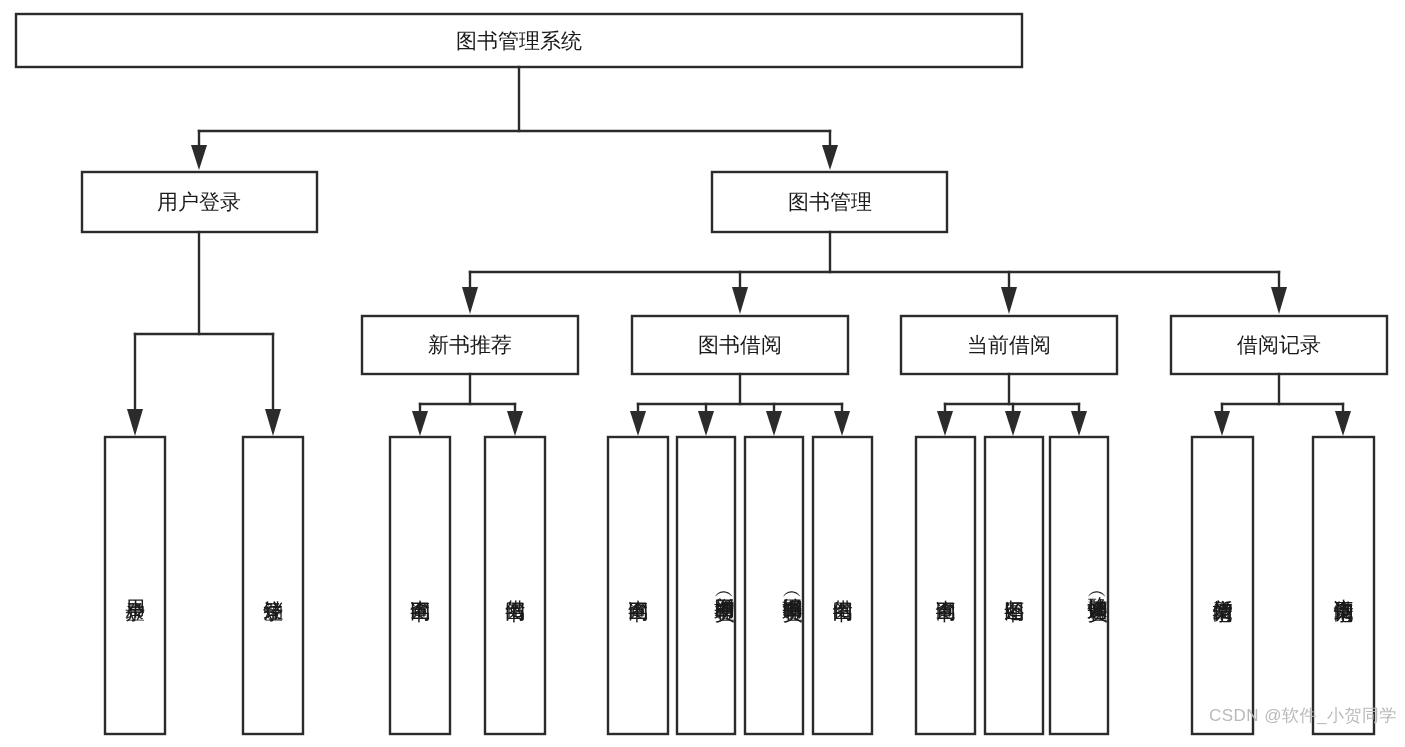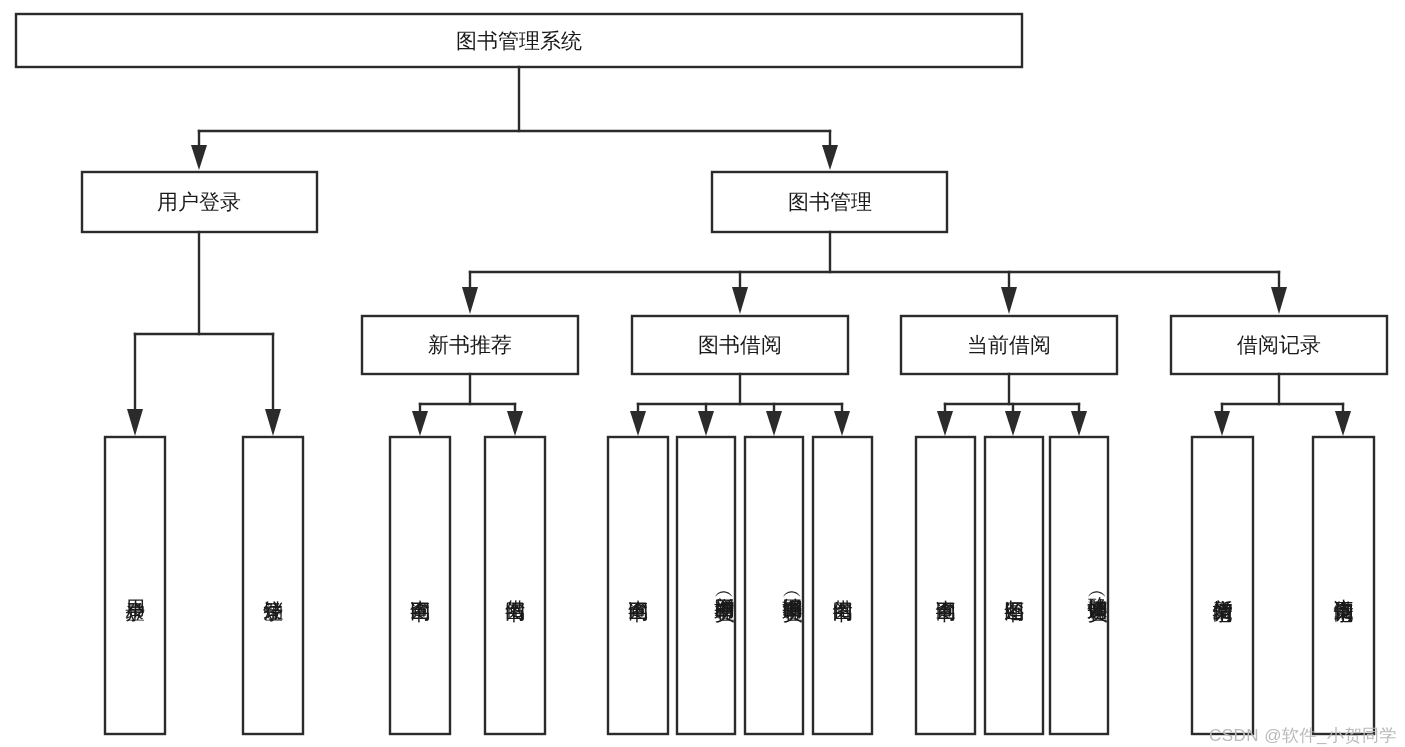--- a/index.html
+++ b/index.html
@@ -59,21 +59,21 @@
     display: flex;
     align-items: center;
     justify-content: center;
     letter-spacing: 1px;
     user-select: none;
     white-space: nowrap;
   }
   .watermark {
     position: absolute;
     right: 8px;
-    bottom: 0;
+    bottom: 20px;
     font-family: "Liberation Sans", "DejaVu Sans", sans-serif;
     font-size: 17px;
     color: #b9b9b9;
     letter-spacing: 0.5px;
     user-select: none;
     white-space: nowrap;
   }
 </style>
 </head>
 <body>

